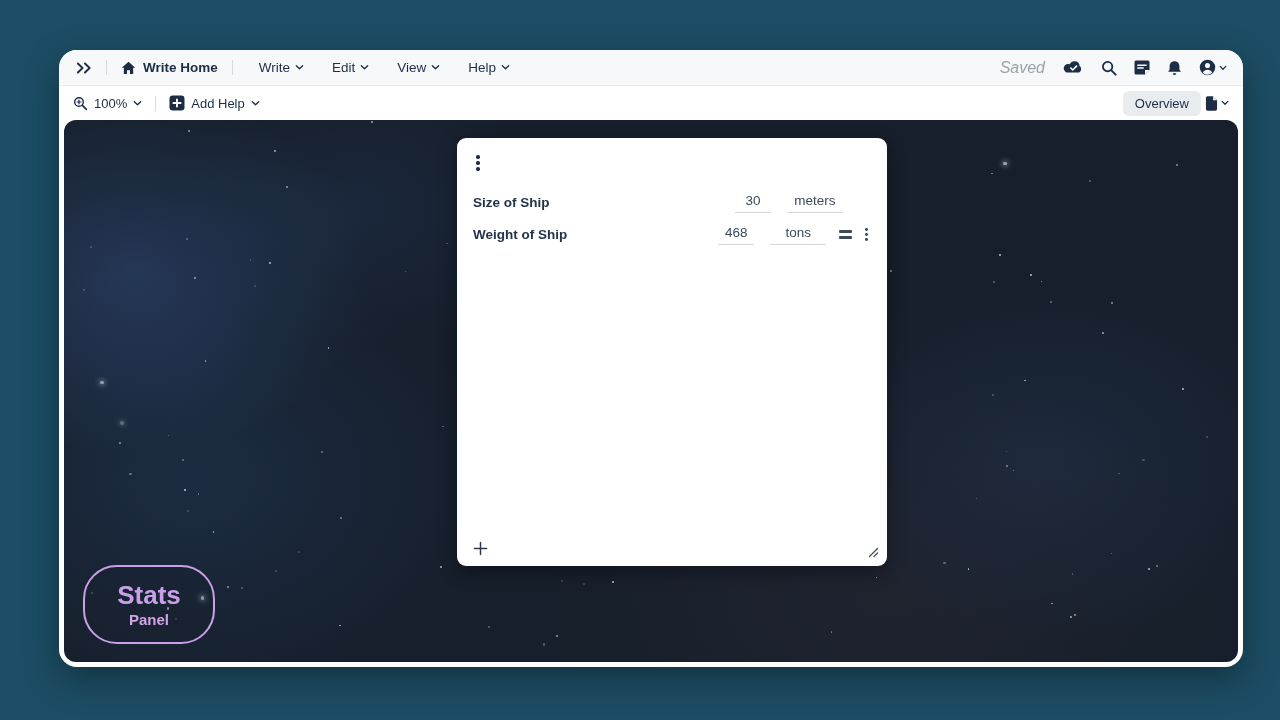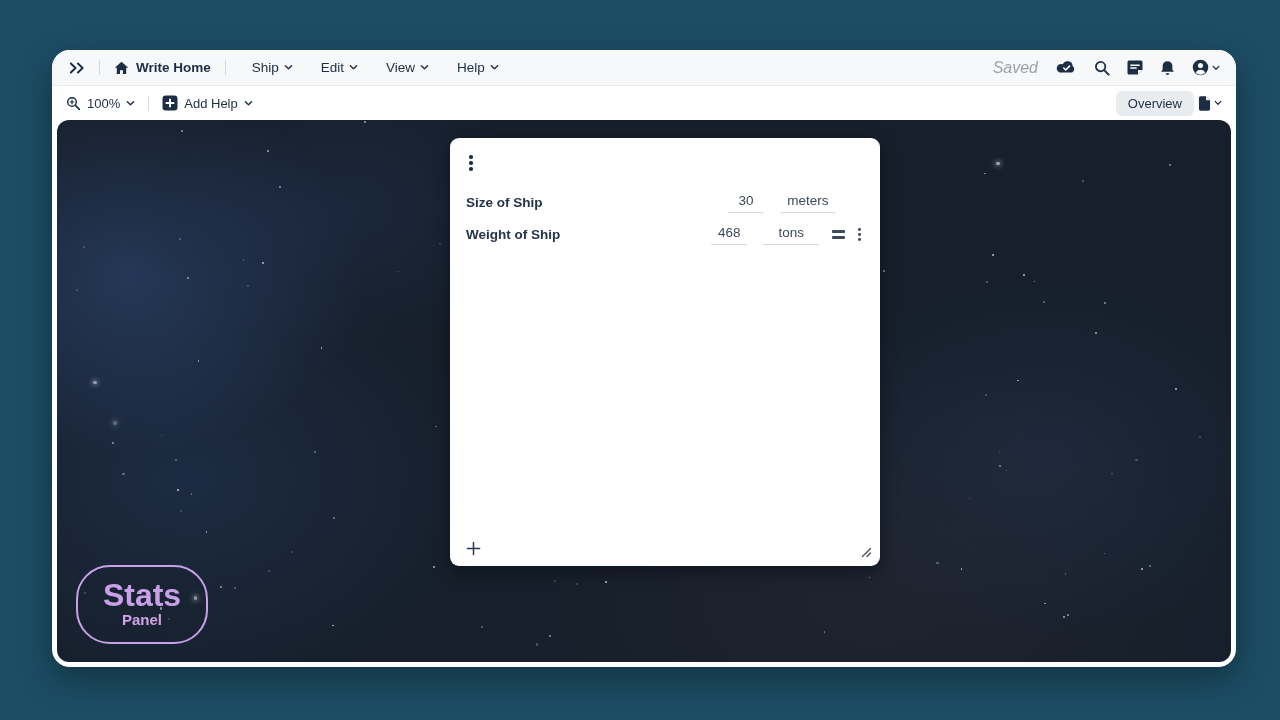--- a/index.html
+++ b/index.html
@@ -4,21 +4,21 @@
 <style>
   * { margin:0; padding:0; box-sizing:border-box; }
   html,body { width:1280px; height:720px; overflow:hidden; }
   body {
     background:#1c4d64;
     font-family:"Liberation Sans", sans-serif;
     color:#1d2d44;
     position:relative;
   }
   .app-window {
-    position:absolute; left:52px; top:50px; width:1184px; height:617px;
+    position:absolute; left:59px; top:50px; width:1184px; height:617px;
     background:#ffffff; border-radius:18px; overflow:hidden;
     box-shadow:0 12px 34px rgba(0,0,0,0.35);
     display:flex; flex-direction:column;
   }
   
   .menubar {
     height:36px; background:#f7f8f9; border-bottom:1px solid #ececee;
     display:flex; align-items:center; padding:0 16px; flex:0 0 auto;
   }
   .menubar .left, .menubar .right { display:flex; align-items:center; }
@@ -84,21 +84,21 @@
   .drag-handle i { width:13px; height:2.6px; background:#3d4a59; border-radius:1px; display:block; }
   .panel-addrow { position:absolute; left:12px; bottom:8px; cursor:pointer; padding:2px 4px; }
   .panel-resize { position:absolute; right:6px; bottom:6px; cursor:nwse-resize; padding:2px; }
   
   .stats-badge {
     position:absolute; left:19px; top:445px; width:132px; height:79px;
     border:2.5px solid #c9a0e8; border-radius:34px;
     display:flex; flex-direction:column; align-items:center; justify-content:center;
     cursor:grab; background:rgba(22,31,43,0.25);
   }
-  .stats-badge .big { font-size:32px; font-weight:700; color:#c9a0e8; line-height:30px; }
+  .stats-badge .big { font-size:26px; font-weight:700; color:#c9a0e8; line-height:30px; }
   .stats-badge .small { font-size:15px; font-weight:700; color:#d0a4e6; line-height:19px; }
   svg { display:block; }
 </style>
 </head>
 <body>
 
 <div class="app-window">
 
   <div class="menubar">
     <div class="left">
@@ -114,21 +114,21 @@
         <span>
           <svg width="15" height="14" viewBox="0 0 16 15">
               <path d="M8 0.8 L15.2 7.2 H13 V14 H9.6 V9.8 H6.4 V14 H3 V7.2 H0.8 Z" fill="#1d2d44"></path>
             </svg>
         </span>
         <span class="home-label">Write Home</span>
       </span>
       <span class="vsep"></span>
       <div class="menu-group">
         <span class="menu-item">
-          <span>Ship</span>
+          <span>Write</span>
           <span>
               <svg width="9" height="7" viewBox="0 0 10 7">
                 <path d="M1.5 1.5 L5 5 L8.5 1.5" stroke="#1d2d44" stroke-width="1.5" fill="none" stroke-linecap="round" stroke-linejoin="round"></path>
               </svg>
             </span>
         </span>
         <span class="menu-item">
           <span>Edit</span>
           <span>
               <svg width="9" height="7" viewBox="0 0 10 7">

